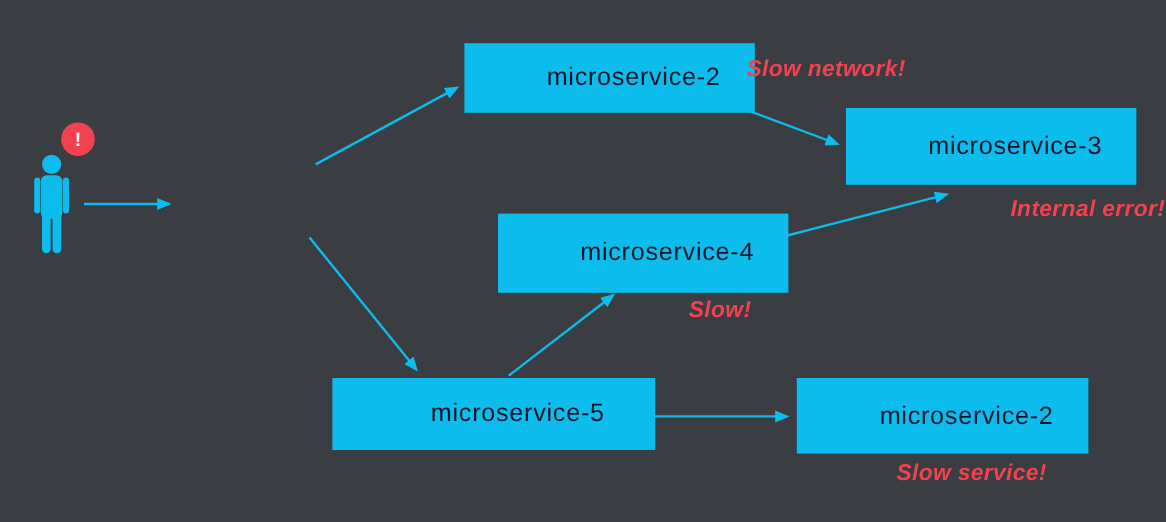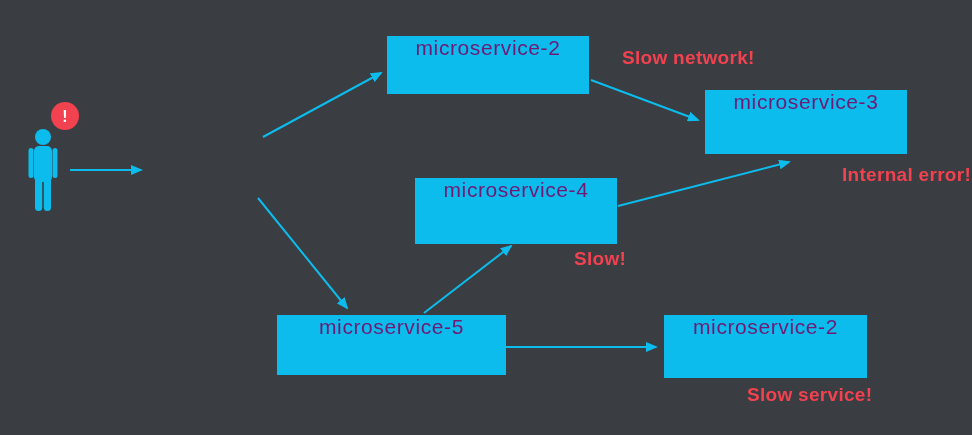--- a/index.html
+++ b/index.html
@@ -12,40 +12,43 @@
     font-family: "Liberation Sans", sans-serif;
   }
   .layer {
     position: absolute;
     left: 0; top: 0;
     width: 972px; height: 435px;
   }
   .node {
     position: absolute;
     background: #0cbcec;
-    color: #701a75;
+    color: #0f172a;
     display: flex;
+    align-items: center;
     justify-content: center;
     font-size: 21px;
     letter-spacing: 0.6px;
     font-weight: 400;
+    padding-left: 40px;
   }
   .node-1 { left: 148px; top: 137px; width: 204px; height: 62px; }
   .node-2 { left: 387px; top: 36px;  width: 202px; height: 58px; }
   .node-3 { left: 705px; top: 90px;  width: 202px; height: 64px; }
   .node-4 { left: 415px; top: 178px; width: 202px; height: 66px; }
   .node-5 { left: 277px; top: 315px; width: 229px; height: 60px; }
   .node-6 { left: 664px; top: 315px; width: 203px; height: 63px; }
   .annotation {
     position: absolute;
     color: #f2414f;
     font-weight: 700;
     font-size: 19px;
     letter-spacing: 0.3px;
     white-space: nowrap;
+    font-style: italic;
   }
   .ann-slow-network  { left: 622px; top: 47px;  }
   .ann-internal-error{ left: 842px; top: 164px; }
   .ann-down          { left: 574px; top: 248px; }
   .ann-slow-service  { left: 747px; top: 384px; }
   .edge { stroke: #0cbcec; stroke-width: 2; }
   .person-part { fill: #0cbcec; }
   .badge-circle { fill: #f2414f; }
   .badge-text {
     fill: #ffffff;

